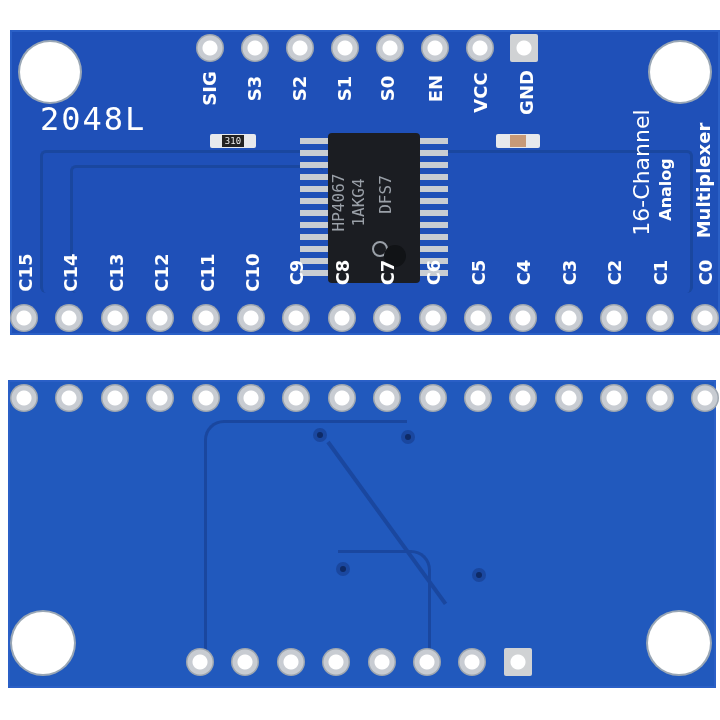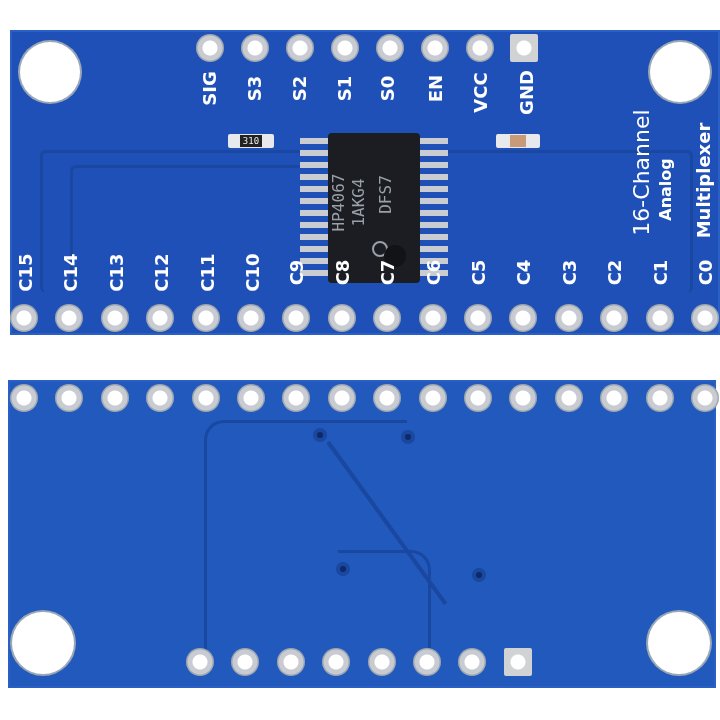--- a/index.html
+++ b/index.html
@@ -41,22 +41,23 @@
 
   <div class="lbl" style="left:182px;top:48px;">SIG</div>
   <div class="lbl" style="left:232px;top:48px;">S3</div>
   <div class="lbl" style="left:277px;top:48px;">S2</div>
   <div class="lbl" style="left:322px;top:48px;">S1</div>
   <div class="lbl" style="left:365px;top:48px;">S0</div>
   <div class="lbl" style="left:412px;top:48px;">EN</div>
   <div class="lbl" style="left:450px;top:52px;">VCC</div>
   <div class="lbl" style="left:494px;top:52px;">GND</div>
 
+  <div class="silk" style="left:30px;top:70px;font-size:32px;font-family:'DejaVu Sans Mono',monospace;letter-spacing:2px;">2048L</div>
 
-  <div class="resistor" style="left:218px;top:104px;width:46px;">
+  <div class="resistor" style="left:200px;top:104px;width:46px;">
     <span style="display:block;margin:1px auto;width:22px;height:12px;background:#222;color:#eee;font-size:9px;text-align:center;line-height:12px;font-family:'DejaVu Sans Mono',monospace;">310</span>
   </div>
   <div class="resistor" style="left:486px;top:104px;width:44px;">
     <span style="display:block;margin:1px auto;width:16px;height:12px;background:#c79a78;"></span>
   </div>
 
   <div id="legs-left">
       <div class="leg" style="left: 290px; top: 108px;"></div>
       <div class="leg" style="left: 290px; top: 120px;"></div>
       <div class="leg" style="left: 290px; top: 132px;"></div>

